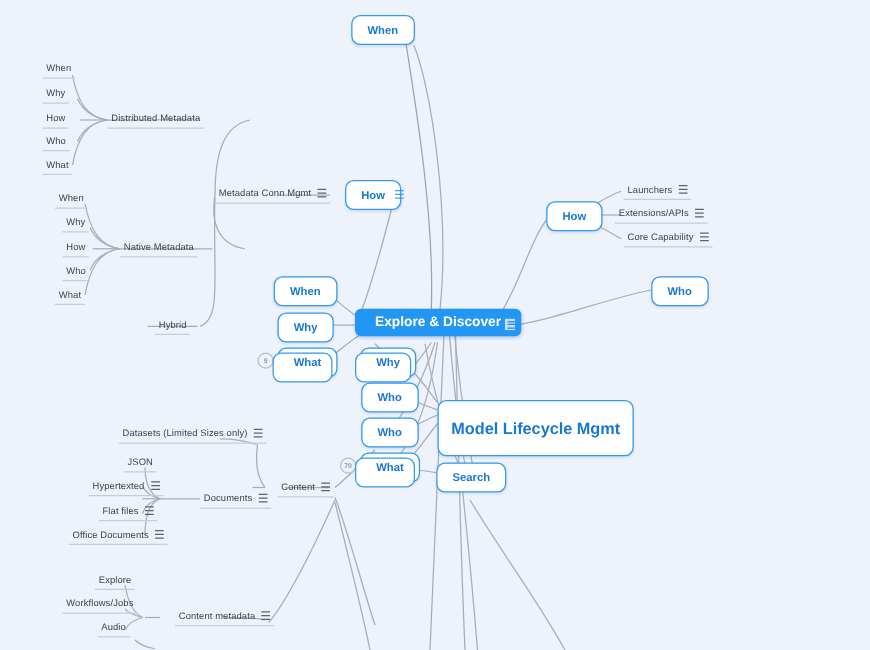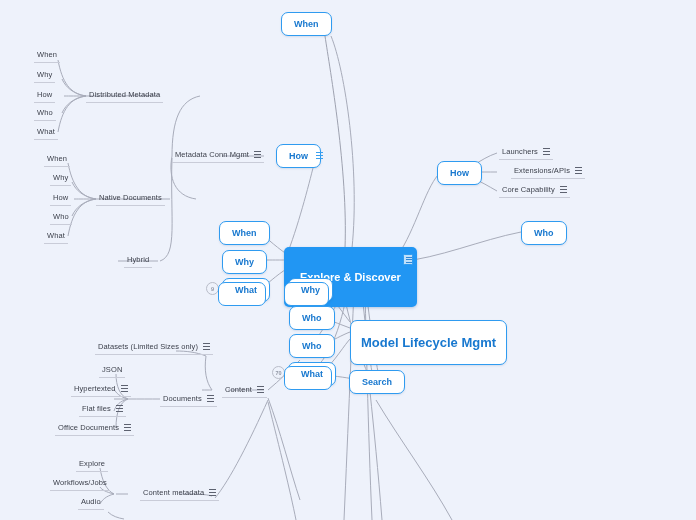--- a/index.html
+++ b/index.html
@@ -45,21 +45,21 @@
     width:100%;height:100%;
     border:1.6px solid #2f9bf0;border-radius:7px;
     background:#fff;z-index:-1;
   }
 
   
   .root{
     background:#2196f3;
     border:none;border-radius:5px;
     color:#fff;font-weight:bold;font-size:11px;
-    padding:24px 16px;
+    padding:5px 16px;
     display:flex;align-items:center;justify-content:center;
     box-shadow:0 1px 3px rgba(30,90,160,.28);
   }
 
   
   .ico{display:inline-block;flex:0 0 auto;}
   .hamb{width:7px;height:7px;position:relative;}
   .hamb i{position:absolute;left:0;width:7px;height:1px;background:#5d6270;display:block;}
   .hamb i:nth-child(1){top:0;}
   .hamb i:nth-child(2){top:3px;}
@@ -222,21 +222,21 @@
     <span>How</span>
     </div>
   <div class="node leaf" style="left:34px;top:106px;">
     <span>Who</span>
     </div>
   <div class="node leaf" style="left:34px;top:125px;">
     <span>What</span>
     </div>
 
   <div class="node leaf" style="left:96px;top:191px;">
-    <span>Native Documents</span>
+    <span>Native Metadata</span>
   </div>
   <div class="node leaf" style="left:44px;top:152px;">
     <span>When</span>
     </div>
   <div class="node leaf" style="left:50px;top:171px;">
     <span>Why</span>
     </div>
   <div class="node leaf" style="left:50px;top:191px;">
     <span>How</span>
     </div>
@@ -297,21 +297,21 @@
     <span>How</span>
   </div>
   <div class="node leaf" style="left:499px;top:145px;">
     <span>Launchers</span>
     <span class="ico hamb">
         <i></i>
         <i></i>
         <i></i>
       </span>
   </div>
-  <div class="node leaf" style="left:511px;top:164px;">
+  <div class="node leaf" style="left:492px;top:164px;">
     <span>Extensions/APIs</span>
     <span class="ico hamb">
         <i></i>
         <i></i>
         <i></i>
       </span>
   </div>
   <div class="node leaf" style="left:499px;top:183px;">
     <span>Core Capability</span>
     <span class="ico hamb">

